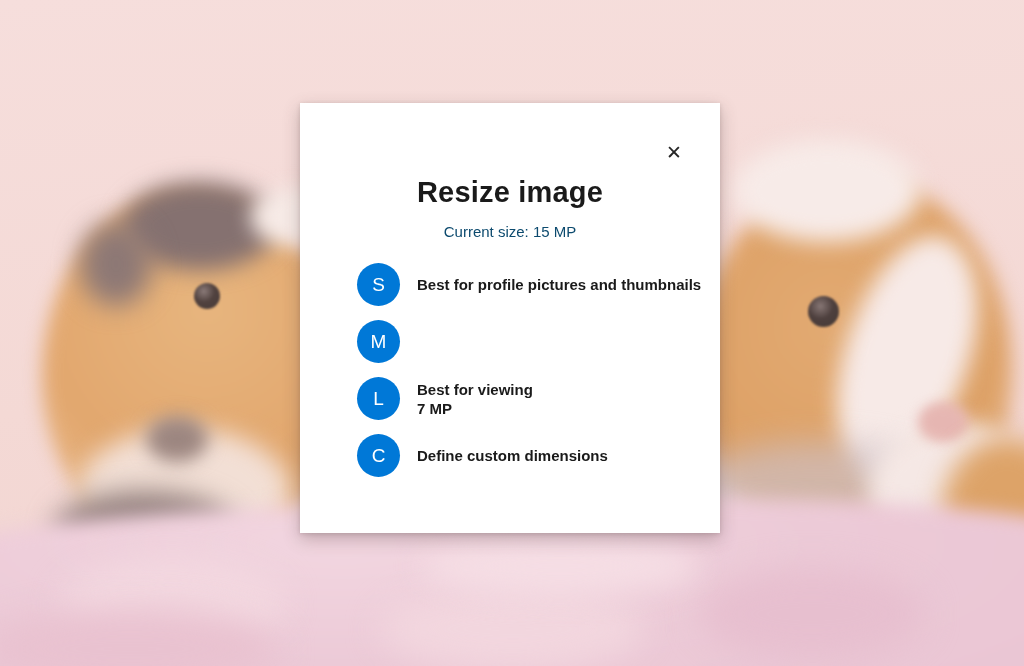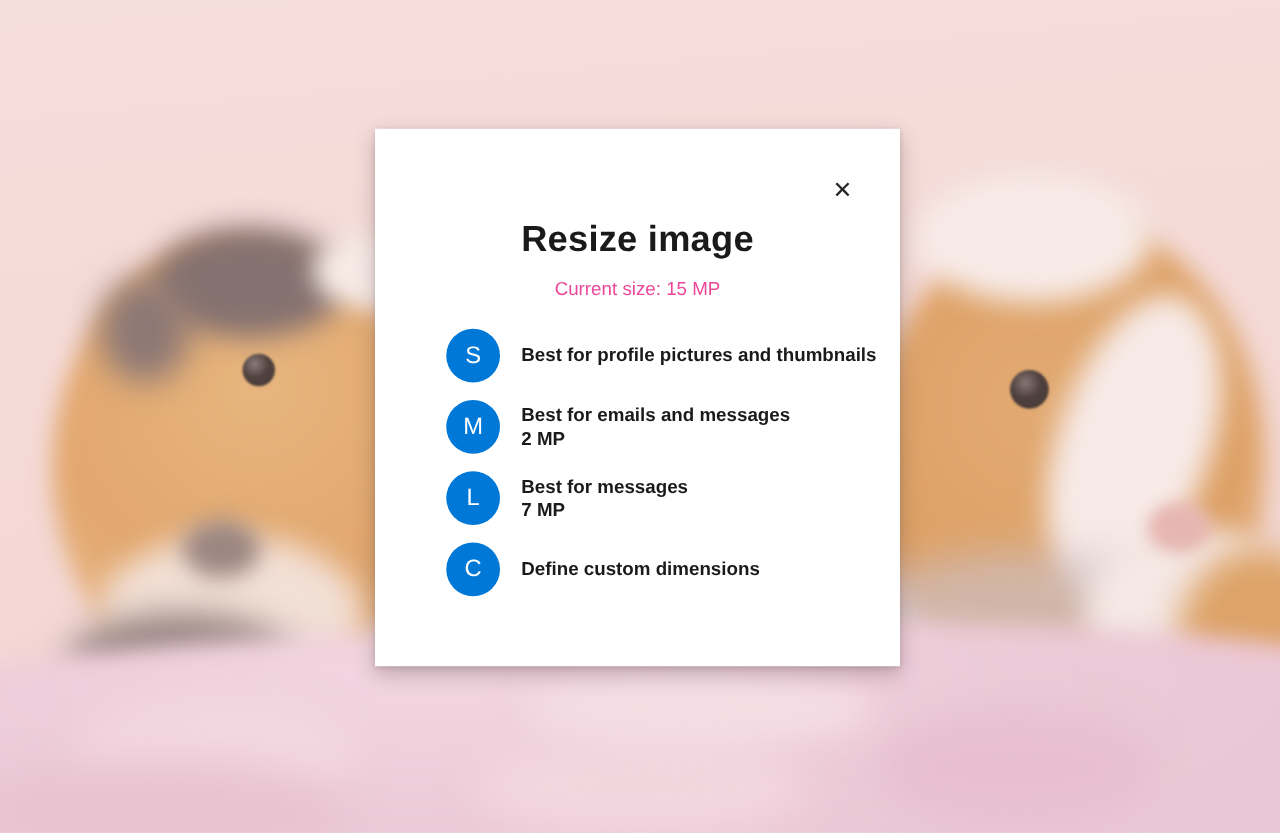--- a/index.html
+++ b/index.html
@@ -62,21 +62,21 @@
     position:absolute; top:34px; right:31px; width:30px; height:30px;
     background:none; border:none; padding:0; cursor:pointer;
     display:flex; align-items:center; justify-content:center;
     font-family:"DejaVu Sans", sans-serif; font-size:19px; color:#262626; line-height:1;
   }
   .dialog-title {
     margin:0; font-size:29px; font-weight:700; line-height:34px;
     color:#1a1a1a; text-align:center; letter-spacing:0.2px;
   }
   .dialog-subtitle {
-    margin:14px 0 0; font-size:15px; line-height:18px; color:#ec4899; text-align:center;
+    margin:14px 0 0; font-size:15px; line-height:18px; color:#0c4a6e; text-align:center;
   }
   .options { margin-top:22px; padding-left:57px; }
   .option { display:flex; align-items:center; margin-bottom:14px; cursor:pointer; width:fit-content; }
   .badge {
     width:43px; height:43px; border-radius:50%; background:#0078d7; flex:0 0 43px;
     color:#ffffff; font-size:19px; line-height:1;
     display:flex; align-items:center; justify-content:center; margin-right:17px;
   }
   .option-text { font-size:15px; line-height:19px; color:#1a1a1a;font-weight:bold; }
 </style>
@@ -129,30 +129,26 @@
 
     <div class="option">
       <div class="badge">S</div>
       <div class="option-text">
         <div>Best for profile pictures and thumbnails</div>
       </div>
     </div>
 
     <div class="option">
       <div class="badge">M</div>
-      <div class="option-text">
-        <div>Best for emails and messages</div>
-        <div>2 MP</div>
-      </div>
     </div>
 
     <div class="option">
       <div class="badge">L</div>
       <div class="option-text">
-        <div>Best for messages</div>
+        <div>Best for viewing</div>
         <div>7 MP</div>
       </div>
     </div>
 
     <div class="option">
       <div class="badge">C</div>
       <div class="option-text">
         <div>Define custom dimensions</div>
 
       </div>

